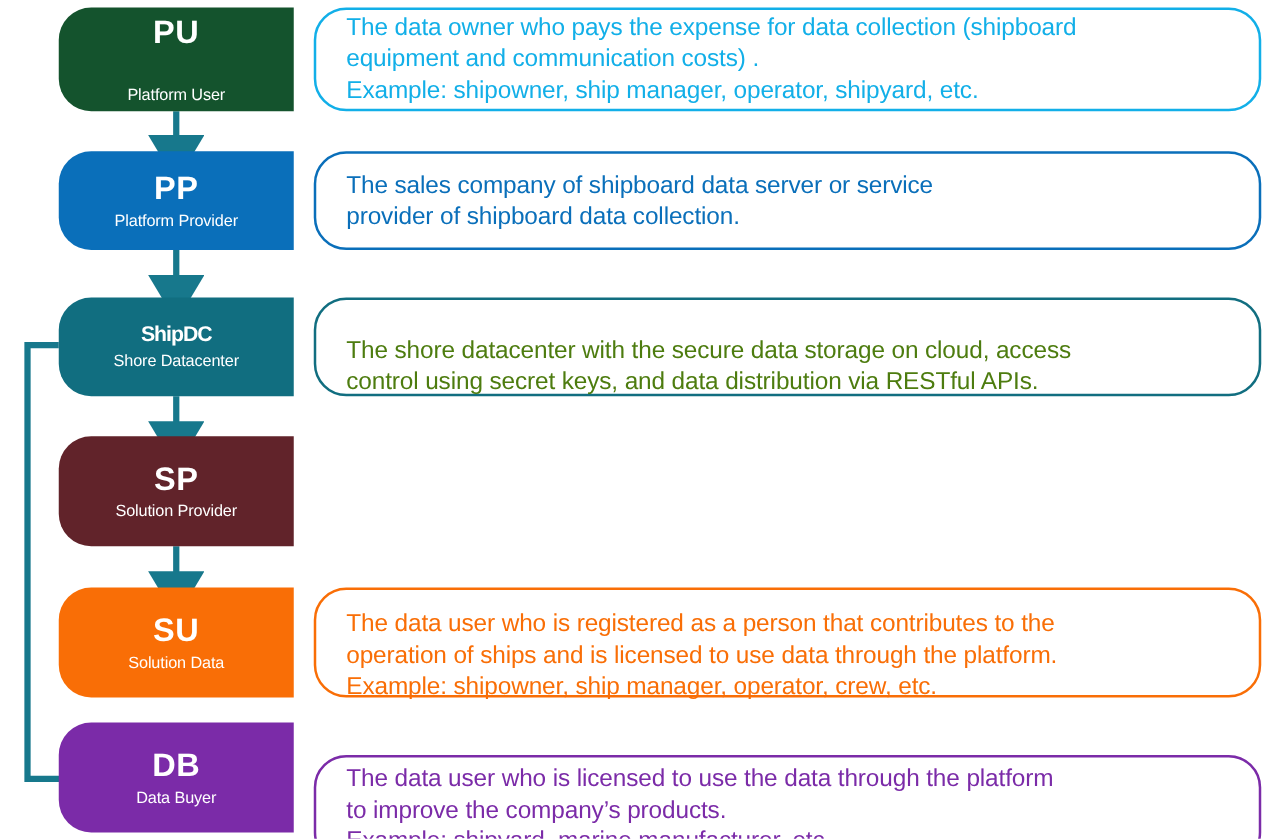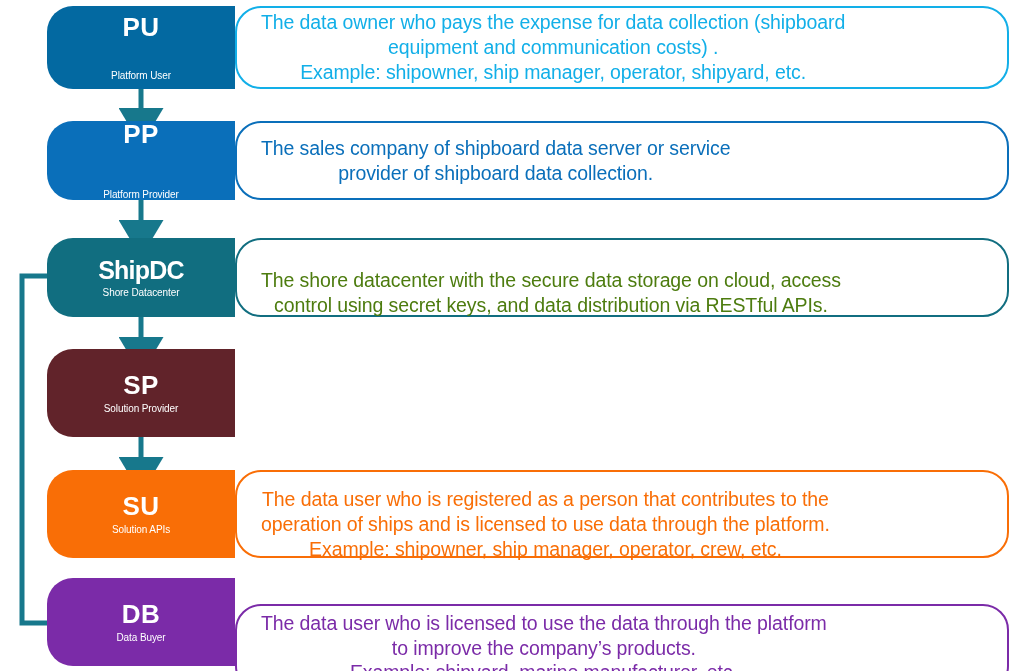--- a/index.html
+++ b/index.html
@@ -30,30 +30,29 @@
   .row {
     position: absolute;
     left: 47px;
     width: 962px;
     z-index: 2;
   }
 
   
   .desc-card {
     position: absolute;
-    left: 188px;            
+    left: 204px;            
     top: 0;
     right: 0;
     height: 100%;
     background: #ffffff;
     border: 2px solid #000;
     border-radius: 26px;
     display: flex;
     align-items: center;
-    text-align: center;
   }
   .desc-text {
     padding-left: 24px;
     padding-right: 30px;
     font-size: 19.5px;
     line-height: 1.28;
     white-space: pre-line;
     letter-spacing: -0.1px;
   }
 
@@ -72,25 +71,25 @@
     color: #ffffff;
     z-index: 3;
   }
   .tag-abbr {
     font-size: 26px;
     font-weight: bold;
     line-height: 1.05;
     letter-spacing: 0.5px;
   }
   .tag-abbr.logo {
-    font-size: 25px;
+    font-size: 17px;
     letter-spacing: -0.8px;
   }
   .tag-name {
-    font-size: 10px;
+    font-size: 13px;
     font-weight: normal;
     margin-top: 4px;
     letter-spacing: -0.1px;
     white-space: nowrap;
   }
 </style>
 </head>
 <body>
 
 <div id="stage">
@@ -110,32 +109,32 @@
       <path d="M47,276 L22,276 L22,623 L110,623" stroke-linecap="butt" stroke-linejoin="miter" marker-end="url(#ah)"></path>
     </g>
   </svg>
 
   <div class="row" style="top:6px; height:83px;">
     <div class="desc-card" style="border-color: rgb(18, 175, 232);">
       <div class="desc-text" style="color: rgb(18, 175, 232);">The data owner who pays the expense for data collection (shipboard
 equipment and communication costs) .
 Example: shipowner, ship manager, operator, shipyard, etc.</div>
     </div>
-    <div class="tag" style="background: #0369a1; gap: 24px;">
+    <div class="tag" style="background: #14532d; gap: 24px;">
       <div class="tag-abbr">PU</div>
       <div class="tag-name">Platform User</div>
     </div>
   </div>
 
   <div class="row" style="top:121px; height:79px;">
     <div class="desc-card" style="border-color: rgb(10, 111, 186);">
       <div class="desc-text" style="color: rgb(10, 111, 186);">The sales company of shipboard data server or service
 provider of shipboard data collection.</div>
     </div>
-    <div class="tag" style="background: rgb(10, 111, 186); justify-content: space-between;">
+    <div class="tag" style="background: rgb(10, 111, 186);">
       <div class="tag-abbr">PP</div>
       <div class="tag-name">Platform Provider</div>
     </div>
   </div>
 
   <div class="row" style="top:238px; height:79px;">
     <div class="desc-card" style="border-color: rgb(17, 110, 128);">
       <div class="desc-text" style="color: #4d7c0f; margin-top: 31px;">The shore datacenter with the secure data storage on cloud, access
 control using secret keys, and data distribution via RESTful APIs.</div>
     </div>
@@ -153,21 +152,21 @@
   </div>
 
   <div class="row" style="top:470px; height:88px;">
     <div class="desc-card" style="border-color: rgb(249, 110, 6);">
       <div class="desc-text" style="color: rgb(249, 110, 6); margin-top: 21px;">The data user who is registered as a person that contributes to the
 operation of ships and is licensed to use data through the platform.
 Example: shipowner, ship manager, operator, crew, etc.</div>
     </div>
     <div class="tag" style="background: rgb(249, 110, 6);">
       <div class="tag-abbr">SU</div>
-      <div class="tag-name">Solution APIs</div>
+      <div class="tag-name">Solution Data</div>
     </div>
   </div>
 
   <div class="row" style="top:578px; height:88px;">
     <div class="desc-card" style="border-color: rgb(123, 43, 168); margin-top: 26px;">
       <div class="desc-text" style="color: rgb(123, 43, 168);">The data user who is licensed to use the data through the platform
 to improve the company’s products.
 Example: shipyard, marine manufacturer, etc.</div>
     </div>
     <div class="tag" style="background: rgb(123, 43, 168);">

